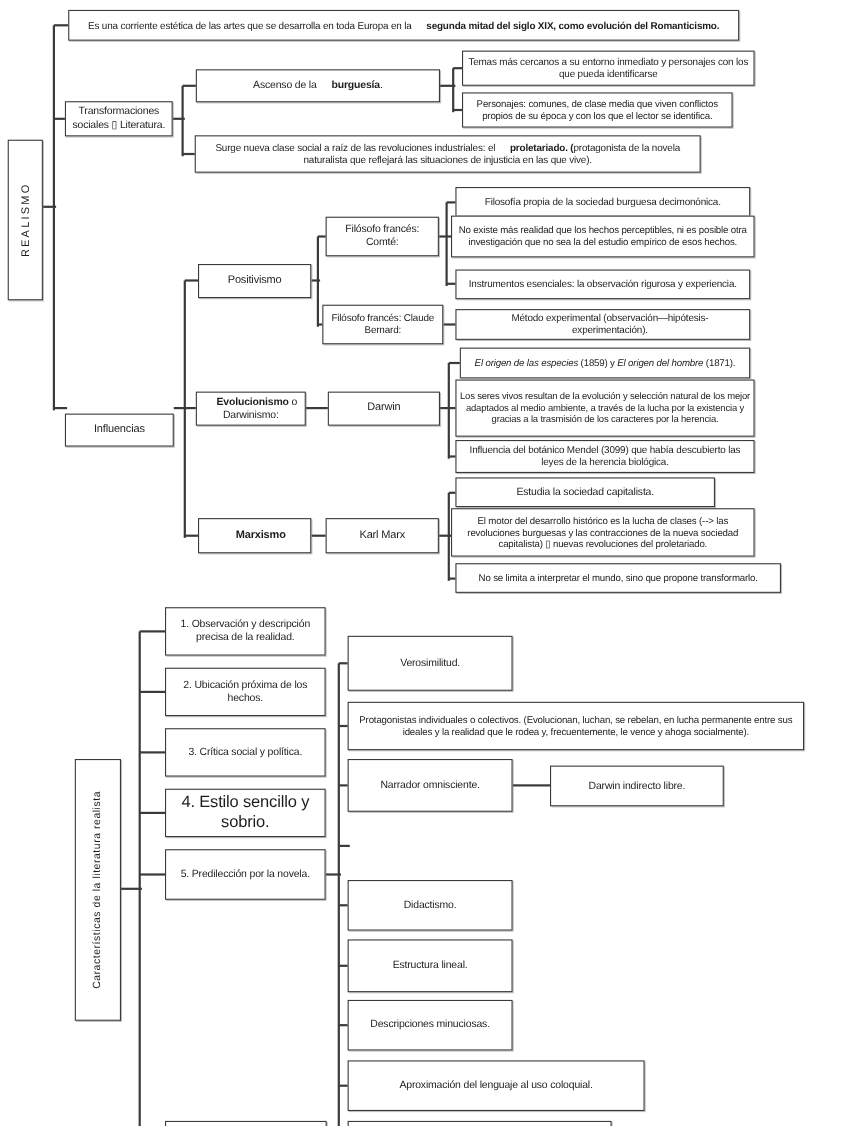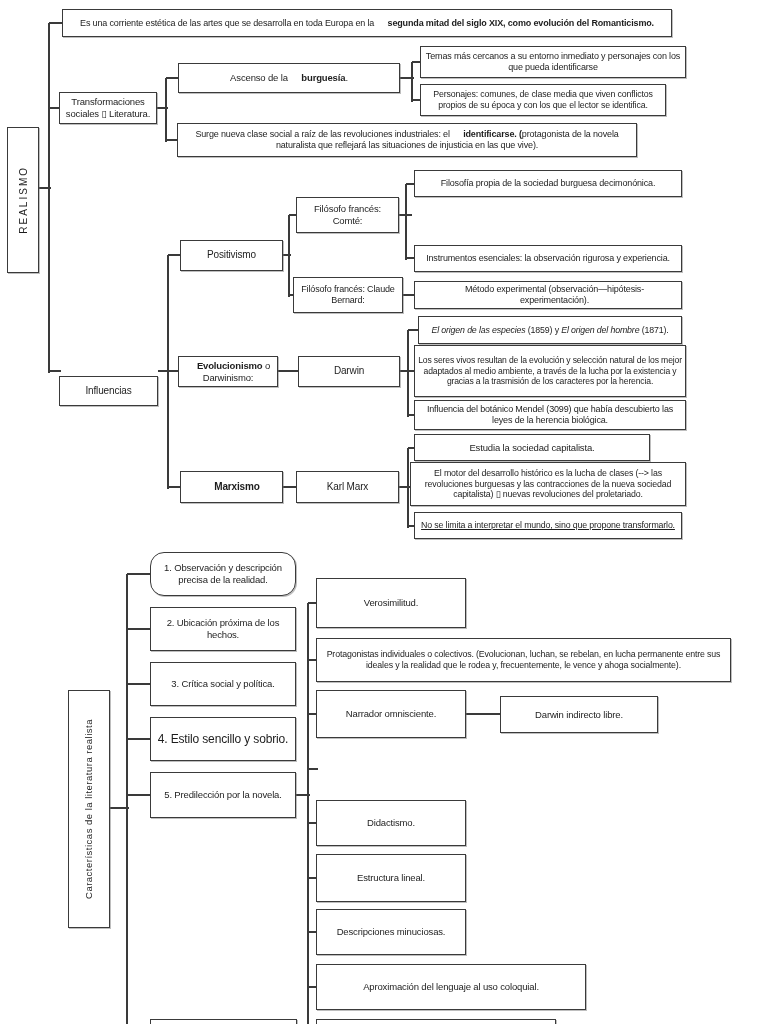--- a/index.html
+++ b/index.html
@@ -30,34 +30,37 @@
     <div class="node" style="left: 178px; top: 63px; width: 222px; height: 30px; font-size: 9.5px;">
       <span class="node-text">Ascenso de la <b>burguesía</b>.</span>
     </div>
     <div class="node" style="left: 420px; top: 46px; width: 266px; height: 32px; font-size: 9px;">
       <span class="node-text">Temas más cercanos a su entorno inmediato y personajes con los que pueda identificarse</span>
     </div>
     <div class="node" style="left: 420px; top: 84px; width: 246px; height: 32px; font-size: 8.8px;">
       <span class="node-text">Personajes: comunes, de clase media que viven conflictos propios de su época y con los que el lector se identifica.</span>
     </div>
     <div class="node" style="left: 177px; top: 123px; width: 460px; height: 34px; font-size: 9px;">
-      <span class="node-text">Surge nueva clase social a raíz de las revoluciones industriales: el <b>identificarse. (</b>protagonista de la novela naturalista que reflejará las situaciones de injusticia en las que vive).</span>
+      <span class="node-text">Surge nueva clase social a raíz de las revoluciones industriales: el <b>proletariado. (</b>protagonista de la novela naturalista que reflejará las situaciones de injusticia en las que vive).</span>
     </div>
     <div class="node" style="left: 59px; top: 376px; width: 99px; height: 30px; font-size: 10px;">
       <span class="node-text">Influencias</span>
     </div>
     <div class="node" style="left: 180px; top: 240px; width: 103px; height: 31px; font-size: 10px;">
       <span class="node-text">Positivismo</span>
     </div>
     <div class="node" style="left: 296px; top: 197px; width: 103px; height: 36px; font-size: 9.5px;">
       <span class="node-text">Filósofo francés: Comté:</span>
     </div>
     <div class="node" style="left: 414px; top: 170px; width: 268px; height: 27px; font-size: 9px;">
       <span class="node-text">Filosofía propia de la sociedad burguesa decimonónica.</span>
     </div>
+    <div class="node" style="left: 410px; top: 196px; width: 276px; height: 38px; font-size: 8.8px;">
+      <span class="node-text">No existe más realidad que los hechos perceptibles, ni es posible otra investigación que no sea la del estudio empírico de esos hechos.</span>
+    </div>
     <div class="node" style="left: 414px; top: 245px; width: 268px; height: 27px; font-size: 9px;">
       <span class="node-text">Instrumentos esenciales: la observación rigurosa y experiencia.</span>
     </div>
     <div class="node" style="left: 293px; top: 277px; width: 110px; height: 36px; font-size: 9px;">
       <span class="node-text">Filósofo francés: Claude Bernard:</span>
     </div>
     <div class="node" style="left: 414px; top: 281px; width: 268px; height: 28px; font-size: 9px; padding-left: 16px;">
       <span class="node-text">Método experimental (observación—hipótesis-experimentación).</span>
     </div>
     <div class="node" style="left: 178px; top: 356px; width: 100px; height: 31px; font-size: 9.5px;">
@@ -80,36 +83,36 @@
     </div>
     <div class="node" style="left: 296px; top: 471px; width: 103px; height: 32px; font-size: 10px;">
       <span class="node-text">Karl Marx</span>
     </div>
     <div class="node" style="left: 414px; top: 434px; width: 236px; height: 27px; font-size: 9.5px;">
       <span class="node-text">Estudia la sociedad capitalista.</span>
     </div>
     <div class="node" style="left: 410px; top: 462px; width: 276px; height: 44px; font-size: 8.8px;">
       <span class="node-text">El motor del desarrollo histórico es la lucha de clases (--&gt; las revoluciones burguesas y las contracciones de la nueva sociedad capitalista) ▯ nuevas revoluciones del proletariado.</span>
     </div>
-    <div class="node" style="left: 414px; top: 512px; width: 268px; height: 27px; font-size: 8.8px; text-decoration: underline;">
+    <div class="node" style="left: 414px; top: 512px; width: 296px; height: 27px; font-size: 8.8px;">
       <span class="node-text">No se limita a interpretar el mundo, sino que propone transformarlo.</span>
     </div>
     <div class="node vertical" style="left: 68px; top: 690px; width: 42px; height: 238px; font-size: 9.5px;">
       <span class="node-text" style="letter-spacing: 0.5px;">Características de la literatura realista</span>
     </div>
-    <div class="node" style="left: 150px; top: 552px; width: 146px; height: 44px; font-size: 9.5px; border-radius: 14px;">
+    <div class="node" style="left: 150px; top: 552px; width: 146px; height: 44px; font-size: 9.5px;">
       <span class="node-text">1. Observación y descripción precisa de la realidad.</span>
     </div>
     <div class="node" style="left: 150px; top: 607px; width: 146px; height: 44px; font-size: 9.5px;">
       <span class="node-text">2. Ubicación próxima de los hechos.</span>
     </div>
     <div class="node" style="left: 150px; top: 662px; width: 146px; height: 44px; font-size: 9.5px;">
       <span class="node-text">3. Crítica social y política.</span>
     </div>
-    <div class="node" style="left: 150px; top: 717px; width: 146px; height: 44px; font-size: 12px;">
+    <div class="node" style="left: 150px; top: 717px; width: 146px; height: 44px; font-size: 15px;">
       <span class="node-text">4. Estilo sencillo y sobrio.</span>
     </div>
     <div class="node" style="left: 150px; top: 772px; width: 146px; height: 46px; font-size: 9.5px;">
       <span class="node-text">5. Predilección por la novela.</span>
     </div>
     <div class="node" style="left: 316px; top: 578px; width: 150px; height: 50px; font-size: 9.5px;">
       <span class="node-text">Verosimilitud.</span>
     </div>
     <div class="node" style="left: 316px; top: 638px; width: 415px; height: 44px; font-size: 8.8px;">
       <span class="node-text">Protagonistas individuales o colectivos. (Evolucionan, luchan, se rebelan, en lucha permanente entre sus ideales y la realidad que le rodea y, frecuentemente, le vence y ahoga socialmente).</span>

